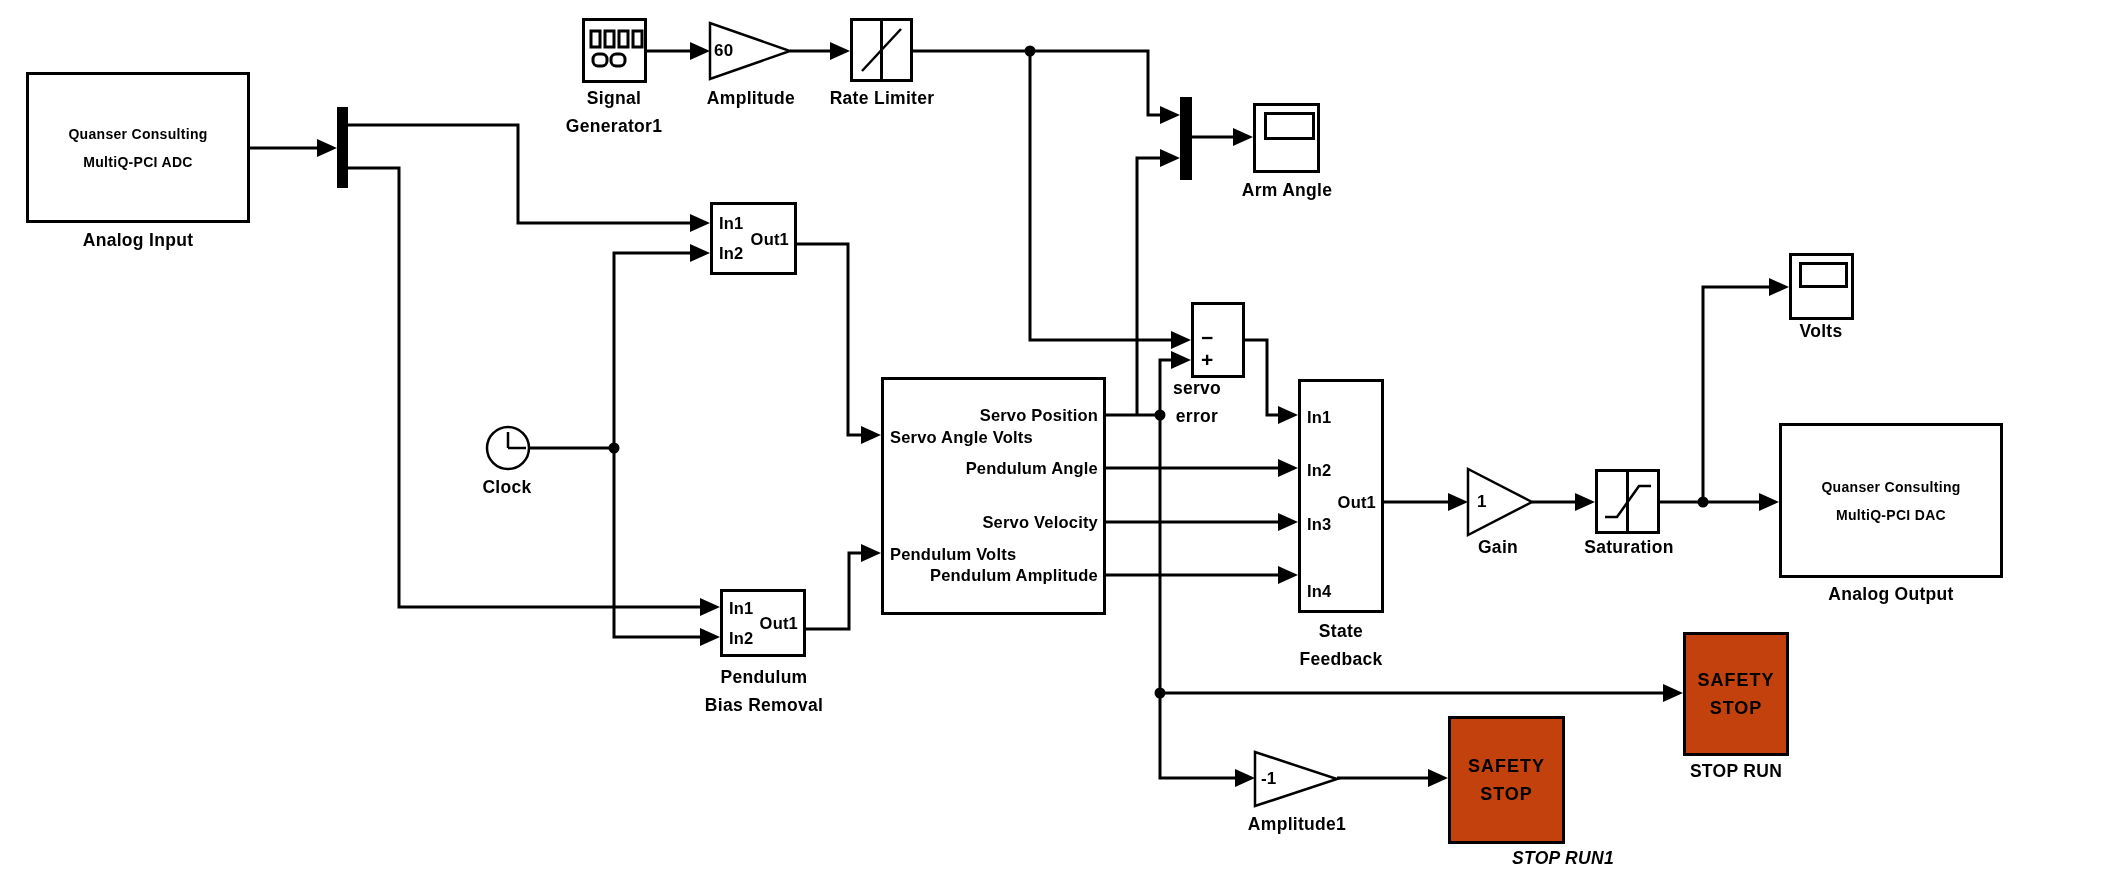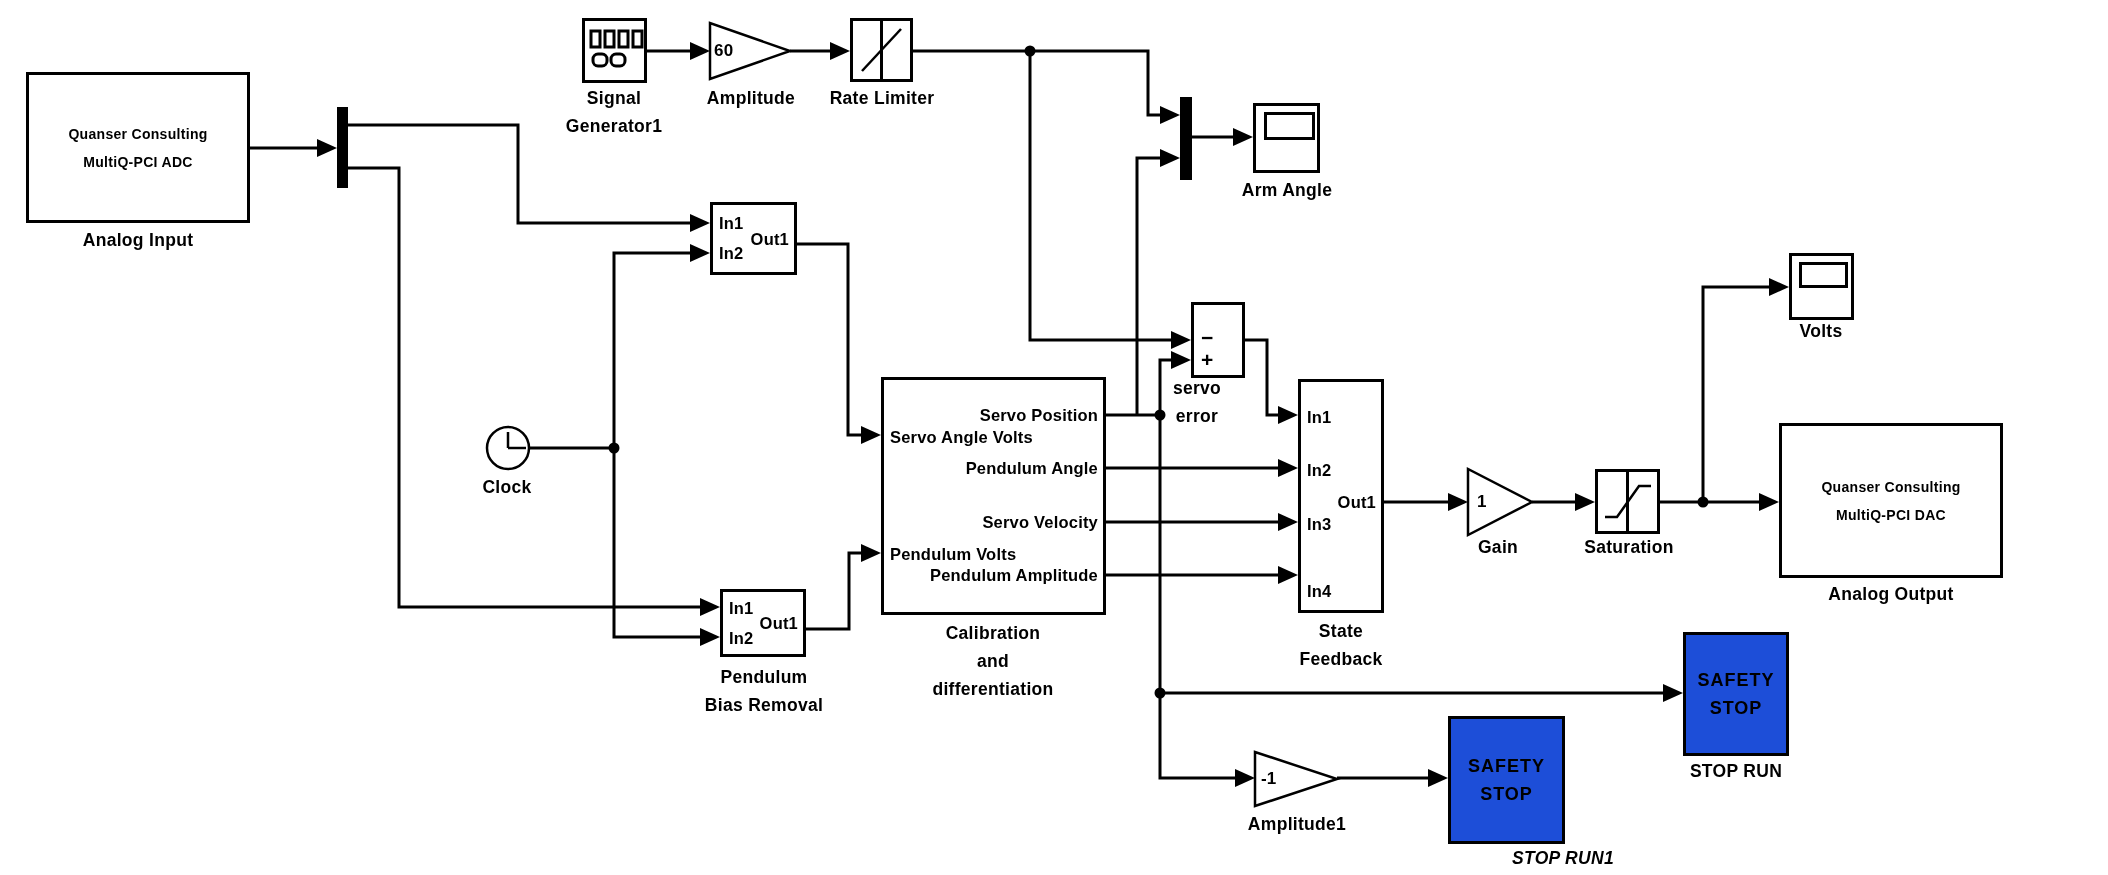--- a/index.html
+++ b/index.html
@@ -9,21 +9,21 @@
   }
   svg.layer{position:absolute;left:0;top:0;}
   .block{
     position:absolute;border:3px solid #000;background:#fff;box-sizing:border-box;
   }
   .bigblock{
     display:flex;align-items:center;justify-content:center;text-align:center;
     font-size:14px;font-weight:600;line-height:28px;white-space:pre-line;letter-spacing:.3px;
   }
   .stop{
-    background:#1d4ed8;display:flex;align-items:center;justify-content:center;text-align:center;
+    background:#c2410c;display:flex;align-items:center;justify-content:center;text-align:center;
     font-size:18px;font-weight:700;line-height:28px;white-space:pre-line;letter-spacing:1px;color:#000;
   }
   .label{
     position:absolute;transform:translateX(-50%);text-align:center;
     font-size:17.5px;font-weight:600;line-height:28px;white-space:pre-line;
     color:#000;letter-spacing:.3px;white-space:pre;white-space:pre-line;
   }
   .port{position:absolute;font-size:16.5px;font-weight:600;white-space:nowrap;letter-spacing:.2px;}
   .port.r{right:5px;text-align:right;}
   .sumsign{position:absolute;font-size:21px;font-weight:600;left:7px;line-height:22px;}
@@ -167,23 +167,20 @@
 Bias Removal</div>
 
   <div class="block" style="left:881px;top:377px;width:225px;height:238px;">
     <span class="port" style="left:6px;top:48px;">Servo Angle Volts</span>
     <span class="port" style="left:6px;top:165px;">Pendulum Volts</span>
     <span class="port r" style="top:26px;">Servo Position</span>
     <span class="port r" style="top:79px;">Pendulum Angle</span>
     <span class="port r" style="top:133px;margin-left:8px;">Servo Velocity</span>
     <span class="port r" style="top:186px;">Pendulum Amplitude</span>
   </div>
-  <div class="label" style="left:993px;top:619px;">Calibration
-and
-differentiation</div>
 
   <div class="block" style="left:1191px;top:302px;width:54px;height:76px;">
     <span class="sumsign" style="top:22px;">−</span>
     <span class="sumsign" style="top:44px;">+</span>
   </div>
   <div class="label" style="left:1197px;top:374px;">servo
 error</div>
 
   <div class="block" style="left:1298px;top:379px;width:86px;height:234px;">
     <span class="port" style="left:6px;top:26px;">In1</span>

